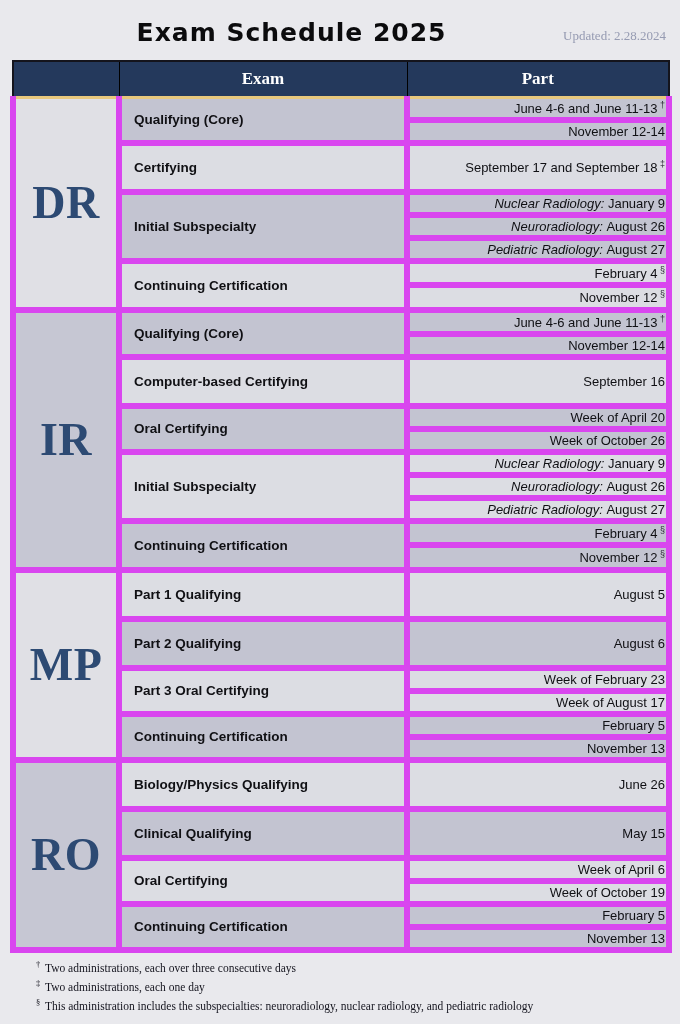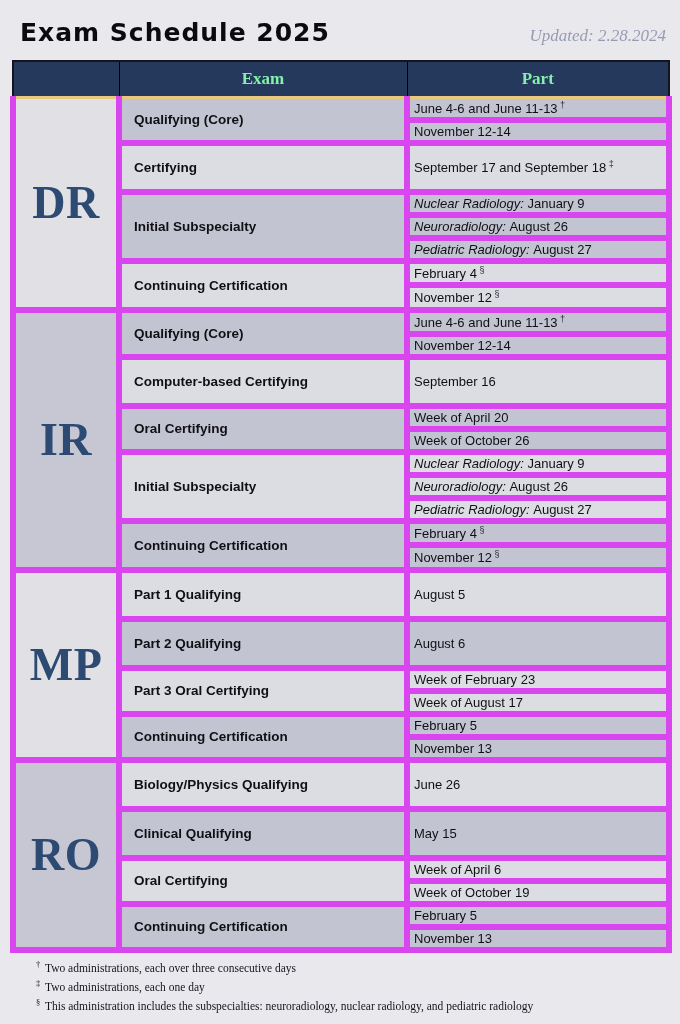--- a/index.html
+++ b/index.html
@@ -14,40 +14,40 @@
     display: flex; align-items: center;
     height: 58px; padding: 6px 14px 0 20px;
   }
   .logo {
     font-family: "Liberation Serif", serif;
     font-size: 42px; line-height: 1;
     color: var(--navy-text, #2d4a73);
     letter-spacing: -1px;
   }
   .title {
-    flex: 1; margin: 0; text-align: left;
+    flex: 1; margin: 0; text-align: center;
     font-family: "DejaVu Sans", sans-serif;
     font-size: 25px; font-weight: 700; letter-spacing: 1px;
     color: #0b0b0d;
   }
   .updated {
     font-family: "Liberation Serif", serif;
-    font-size: 17px; color: #969bb2; padding-top: 8px; font-style: italic;
+    font-size: 13px; color: #969bb2; padding-top: 8px;
   }
   table.schedule {
     border-collapse: collapse; table-layout: fixed;
     width: 660px; margin: 2px 10px 0 10px;
     border: 2px solid #14141c;
   }
   col.c1 { width: 106px; }
   col.c2 { width: 288px; }
   col.c3 { width: 262px; }
   thead th {
     background: var(--navy, #24395c);
-    color: #86efac;
+    color: #ffffff;
     font-family: "Liberation Serif", serif;
     font-size: 17px; font-weight: 700;
     height: 36px;
     border: 1px solid #000;
     border-bottom: 3px solid var(--gold, #e8c87d);
   }
   tbody td { border: 6px solid #d946ef; }
   tr.grp-start td { border-top: 2px solid #1a1a24; }
   tr.sec-start td { border-top: 3px solid #14141c; }
   .sec-cell {
@@ -57,21 +57,21 @@
     text-align: center; vertical-align: middle;
   }
   .sec-cell.shade-light { background: var(--label-light, #e0e0e5); }
   .sec-cell.shade-dark  { background: var(--label-dark, #c6c7d3); }
   .exam-cell {
     font-weight: 700; font-size: 13.5px; color: #101014;
     padding-left: 12px; vertical-align: middle;
   }
   .date-cell {
     font-size: 13px; color: #101014;
-    padding-left: 4px; vertical-align: middle;
+    padding-left: 4px; vertical-align: middle; text-align: right;
   }
   tr.shade-dark .exam-cell,  tr.shade-dark .date-cell  { background: var(--row-dark, #c3c4d1); }
   tr.shade-light .exam-cell, tr.shade-light .date-cell { background: var(--row-light, #dcdde3); }
   .date-cell.rows-1 { height: 49px; }
   .date-cell.rows-2 { height: 23px; }
   .date-cell.rows-3 { height: 17px; }
   .date-cell i { font-style: italic; }
   .date-cell sup { font-size: 9px; color: #2a2a34; }
   .footnotes {
     padding: 5px 0 0 12px;

